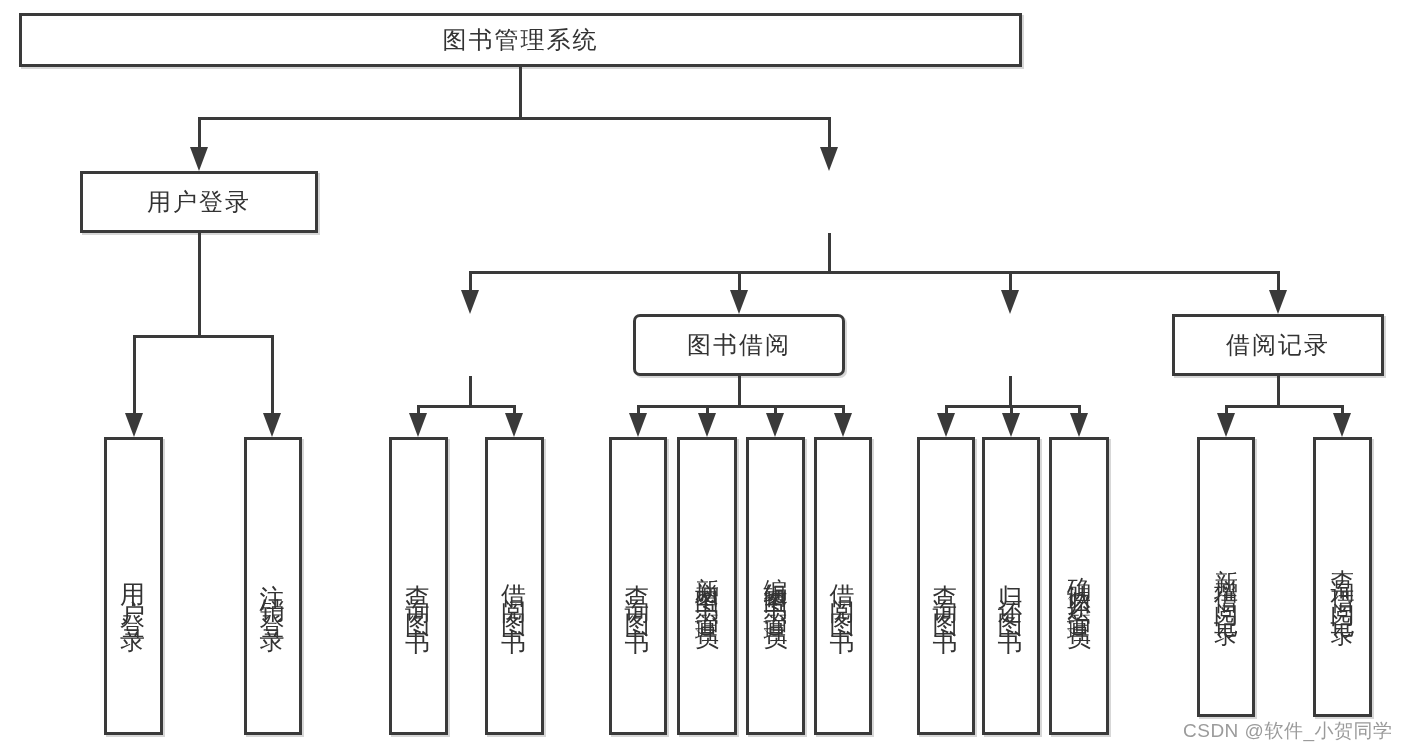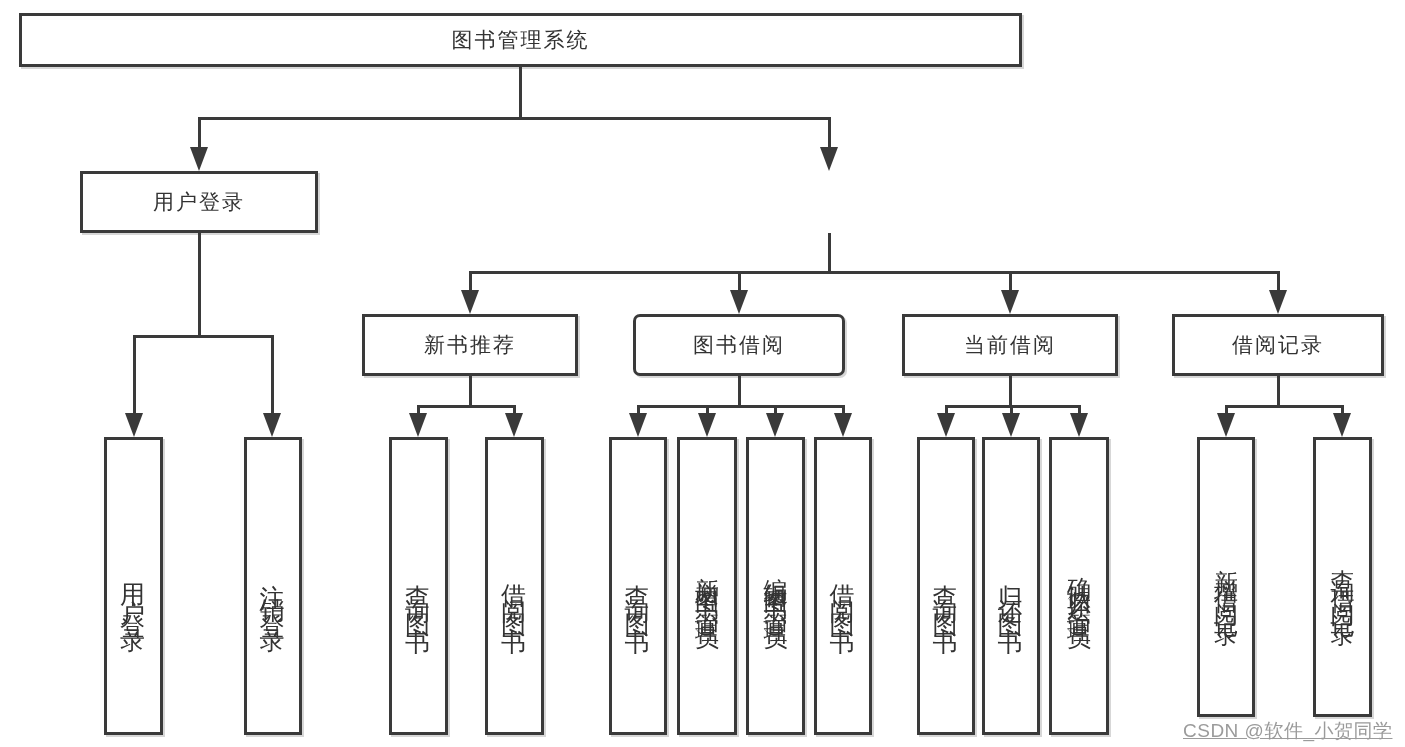--- a/index.html
+++ b/index.html
@@ -5,59 +5,52 @@
   html,body { margin:0; padding:0; background:#fff; }
   .canvas {
     position:relative; width:1405px; height:747px; background:#ffffff;
     font-family:"Liberation Sans", sans-serif; color:#333333; overflow:hidden;
   }
   .box {
     position:absolute; background:#ffffff; border:3px solid #3a3a3a;
     box-sizing:border-box; display:flex; align-items:center; justify-content:center;
     box-shadow:2px 2px 0 rgba(140,140,140,0.35);
   }
-  .hlabel { font-size:21px; letter-spacing:2px; white-space:nowrap; }
+  .hlabel { font-size:24px; letter-spacing:2px; white-space:nowrap; }
   .vtext  { writing-mode:vertical-rl; white-space:nowrap; }
   .t4 { font-size:25px; letter-spacing:15px; margin-bottom:-15px; }
   .t6 { font-size:24px; letter-spacing:11px; margin-bottom:-11px; }
   .t9 { font-size:24px; letter-spacing:7px;  margin-bottom:-7px; }
   .line { position:absolute; background:#3a3a3a; }
   .arrow {
     position:absolute; width:0; height:0;
     border-left:9px solid transparent; border-right:9px solid transparent;
     border-top:24px solid #3a3a3a;
   }
   .watermark {
     position:absolute; left:1183px; top:718px; font-size:19px; letter-spacing:0.5px;
     color:#9b9b9b; z-index:10; white-space:nowrap;
     text-shadow:1px 1px 0 rgba(255,255,255,0.85), -1px -1px 0 rgba(255,255,255,0.85);
-    text-decoration:underline;
   }
 </style>
 </head>
 <body>
 
 <div class="canvas">
 
   <div class="box" style="left:19px; top:13px; width:1003px; height:54px;">
     <span class="hlabel">图书管理系统</span>
   </div>
 
   <div class="box" style="left:80px; top:171px; width:238px; height:62px;">
     <span class="hlabel">用户登录</span>
   </div>
 
-  <div class="box" style="left:362px; top:314px; width:216px; height:62px;">
-    <span class="hlabel">新书推荐</span>
-  </div>
   <div class="box" style="left:633px; top:314px; width:212px; height:62px;border-radius:7px;">
     <span class="hlabel">图书借阅</span>
-  </div>
-  <div class="box" style="left:902px; top:314px; width:216px; height:62px;">
-    <span class="hlabel">当前借阅</span>
   </div>
   <div class="box" style="left:1172px; top:314px; width:212px; height:62px;font-family:Liberation Serif, serif;">
     <span class="hlabel">借阅记录</span>
   </div>
 
   <div class="box" style="left:104px; top:437px; width:59px; height:298px;">
     <span class="vtext t4">用户登录</span>
   </div>
   <div class="box" style="left:244px; top:437px; width:58px; height:298px;">
     <span class="vtext t4">注销登录</span>

